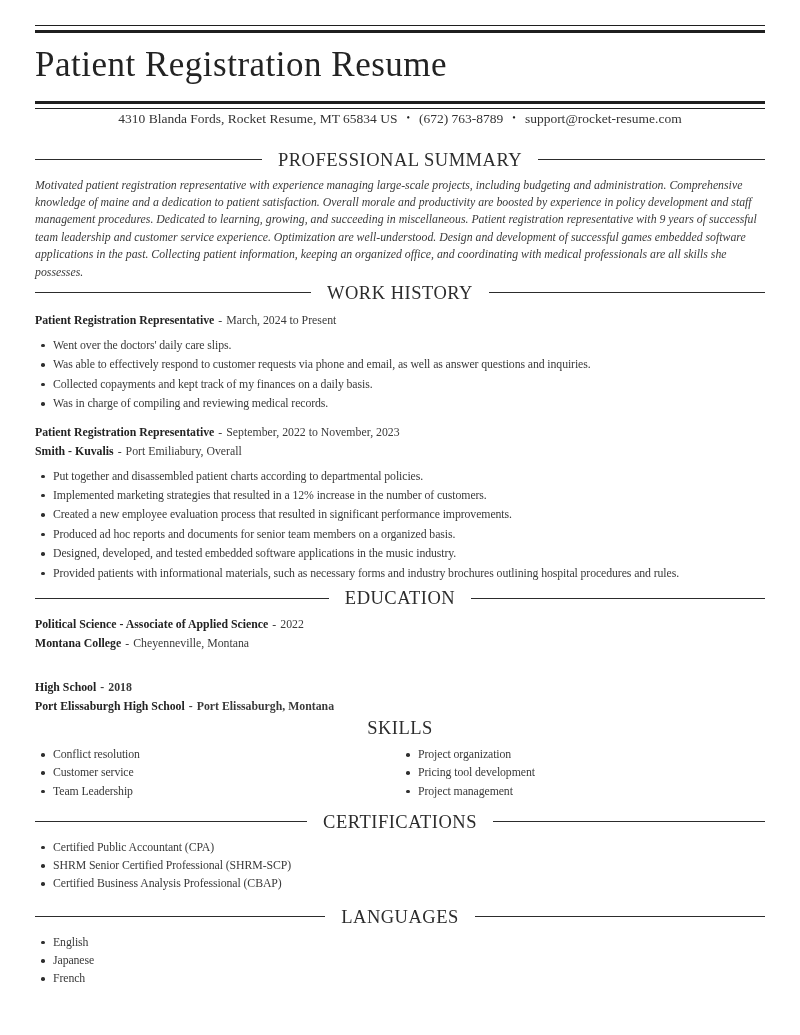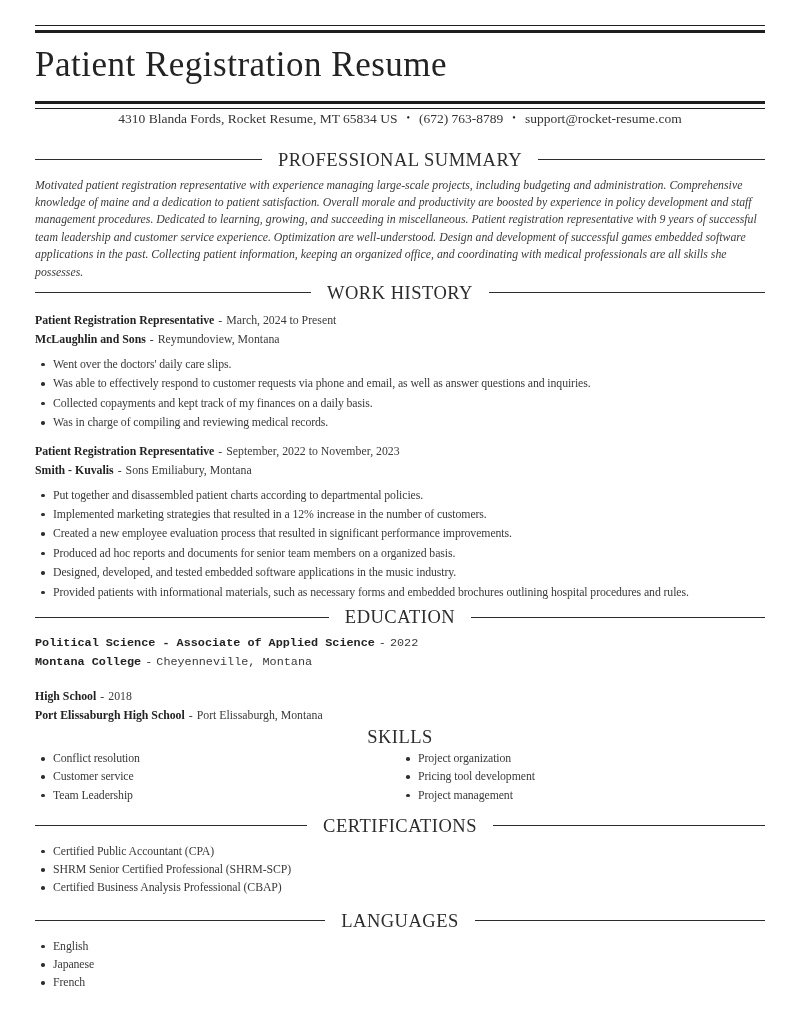--- a/index.html
+++ b/index.html
@@ -39,38 +39,38 @@
   p.summary{
     margin:6px 0 0 0;font-size:11.8px;line-height:17.4px;color:#3a3a3a;font-style:italic;
   }
 
   
   .entry-line{font-size:11.8px;line-height:19px;color:#3a3a3a;white-space:nowrap;}
   .entry-line b{color:#232323;}
   .dash{margin:0 4px;}
   .job{margin-top:7px;}
   .job2{margin-top:9px;}
-  .edu1{margin-top:6px;font-family:Liberation Mono, monospace;}
-  .edu2{margin-top:15px;}
+  .edu1{margin-top:6px;}
+  .edu2{margin-top:25px;font-weight:bold;}
 
   ul{margin:0;padding:0;list-style:none;}
   li{
     position:relative;padding-left:18px;font-size:11.8px;color:#3a3a3a;
     letter-spacing:-.1px;white-space:nowrap;
   }
   li::before{
     content:"";position:absolute;left:6px;top:8px;width:3.5px;height:3.5px;
     border-radius:50%;background:#2f2f2f;
   }
   ul.work{margin-top:6px;}
   ul.work li{line-height:19.4px;}
   ul.simple{margin-top:5px;}
   ul.simple li{line-height:18.3px;}
 
-  .skills-cols{display:flex;}
+  .skills-cols{display:flex;margin-top:5px;}
   .skills-cols ul{flex:0 0 365px;margin-top:0;}
   .skills-cols ul.right{margin-left:0;}
 </style>
 </head>
 <body>
 
 <div class="page">
 
   <div class="rule-top"></div>
   <h1 class="title">Patient Registration Resume</h1>
@@ -88,39 +88,38 @@
   <p class="summary">Motivated patient registration representative with experience managing large-scale projects, including budgeting and administration. Comprehensive knowledge of maine and a dedication to patient satisfaction. Overall morale and productivity are boosted by experience in policy development and staff management procedures. Dedicated to learning, growing, and succeeding in miscellaneous. Patient registration representative with 9 years of successful team leadership and customer service experience. Optimization are well-understood. Design and development of successful games embedded software applications in the past. Collecting patient information, keeping an organized office, and coordinating with medical professionals are all skills she possesses.</p>
 
   <div class="sec-head mt-work">
     <span class="rule"></span>
     <span class="lbl">WORK HISTORY</span>
     <span class="rule"></span>
   </div>
 
   <div class="job">
     <div class="entry-line"><b>Patient Registration Representative</b><span class="dash">-</span><span>March, 2024 to Present</span></div>
-    <div class="entry-line"><b>McLaughlin and Sons</b><span class="dash">-</span><span>Reymundoview, Montana</span></div>
     <ul class="work">
       <li>Went over the doctors' daily care slips.</li>
       <li>Was able to effectively respond to customer requests via phone and email, as well as answer questions and inquiries.</li>
       <li>Collected copayments and kept track of my finances on a daily basis.</li>
       <li>Was in charge of compiling and reviewing medical records.</li>
     </ul>
   </div>
 
   <div class="job job2">
     <div class="entry-line"><b>Patient Registration Representative</b><span class="dash">-</span><span>September, 2022 to November, 2023</span></div>
-    <div class="entry-line"><b>Smith - Kuvalis</b><span class="dash">-</span><span>Sons Emiliabury, Montana</span></div>
+    <div class="entry-line"><b>Smith - Kuvalis</b><span class="dash">-</span><span>Port Emiliabury, Overall</span></div>
     <ul class="work">
       <li>Put together and disassembled patient charts according to departmental policies.</li>
       <li>Implemented marketing strategies that resulted in a 12% increase in the number of customers.</li>
       <li>Created a new employee evaluation process that resulted in significant performance improvements.</li>
       <li>Produced ad hoc reports and documents for senior team members on a organized basis.</li>
       <li>Designed, developed, and tested embedded software applications in the music industry.</li>
-      <li>Provided patients with informational materials, such as necessary forms and embedded brochures outlining hospital procedures and rules.</li>
+      <li>Provided patients with informational materials, such as necessary forms and industry brochures outlining hospital procedures and rules.</li>
     </ul>
   </div>
 
   <div class="sec-head mt-edu">
     <span class="rule"></span>
     <span class="lbl">EDUCATION</span>
     <span class="rule"></span>
   </div>
 
   <div class="edu1">

